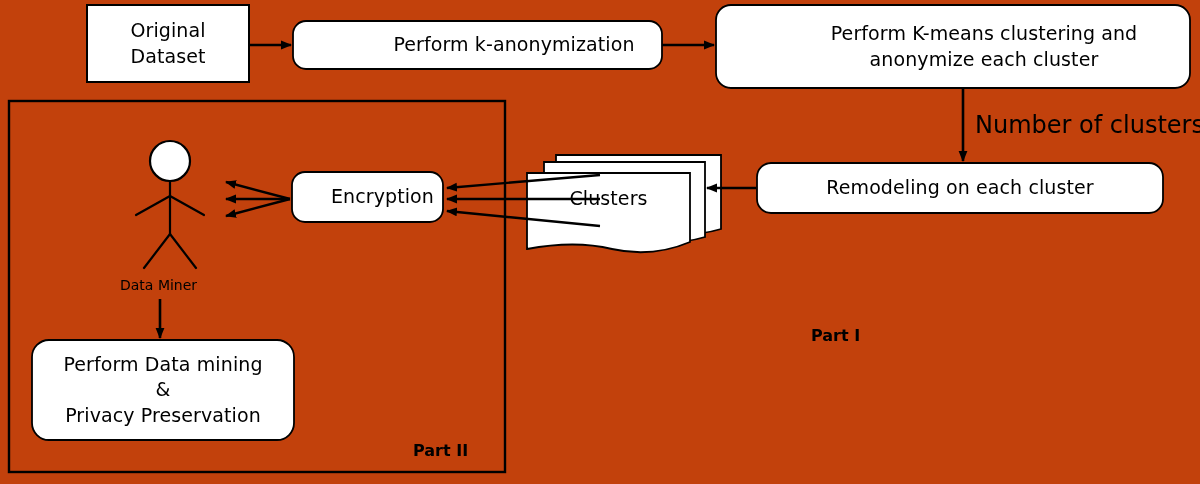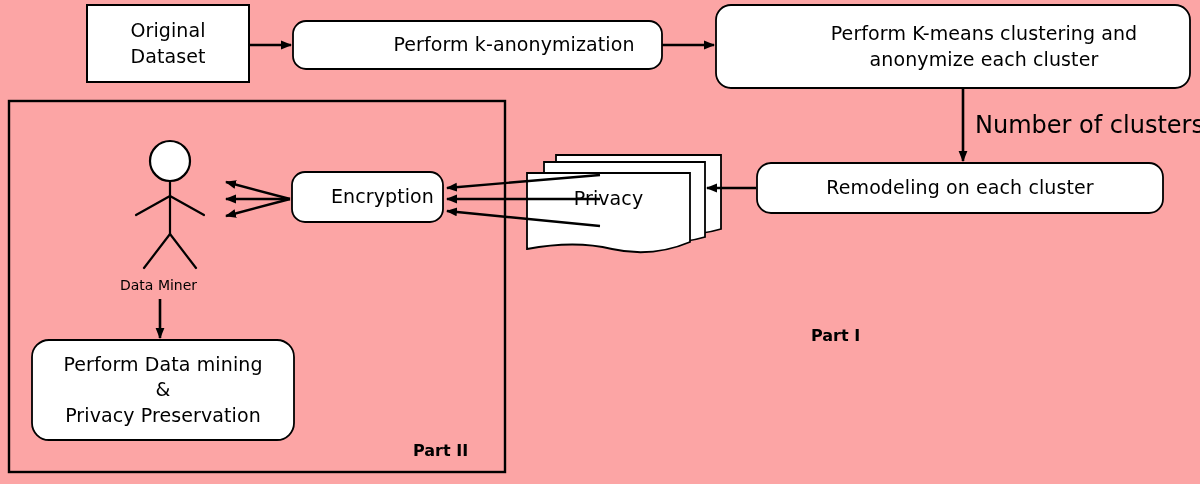--- a/index.html
+++ b/index.html
@@ -7,21 +7,21 @@
     padding: 0;
     background: #ffffff;
   }
   body {
     font-family: "DejaVu Sans", "Liberation Sans", sans-serif;
   }
   #canvas {
     position: relative;
     width: 1200px;
     height: 484px;
-    background: #fca5a5;
+    background: #c2410c;
     overflow: hidden;
   }
   #diagram-svg {
     position: absolute;
     left: 0;
     top: 0;
     width: 1200px;
     height: 484px;
   }
   .node-label {
@@ -120,21 +120,21 @@
   <div class="node-label" style="left:87px; top:5px; width:162px; height:77px; white-space:pre-line;">Original
 Dataset</div>
 
   <div class="node-label" style="left:293px; top:21px; width:442px; height:48px; white-space:pre-line;">Perform k-anonymization</div>
 
   <div class="node-label" style="left:716px; top:5px; width:536px; height:83px; white-space:pre-line;">Perform K-means clustering and
 anonymize each cluster</div>
 
   <div class="node-label" style="left:757px; top:163px; width:406px; height:50px; white-space:pre-line;">Remodeling on each cluster</div>
 
-  <div class="node-label" style="left:527px; top:173px; width:163px; height:52px;">Privacy</div>
+  <div class="node-label" style="left:527px; top:173px; width:163px; height:52px;">Clusters</div>
 
   <div class="node-label" style="left:292px; top:172px; width:181px; height:50px;">Encryption</div>
 
   <div class="node-label" style="left:32px; top:340px; width:262px; height:100px; white-space:pre-line;border-radius:31px;">Perform Data mining
 &amp;
 Privacy Preservation</div>
 
   <div class="edge-label" style="left:975px; top:111px;">Number of clusters</div>
 
   <div class="actor-label" style="left:120px; top:277px;">Data Miner</div>

